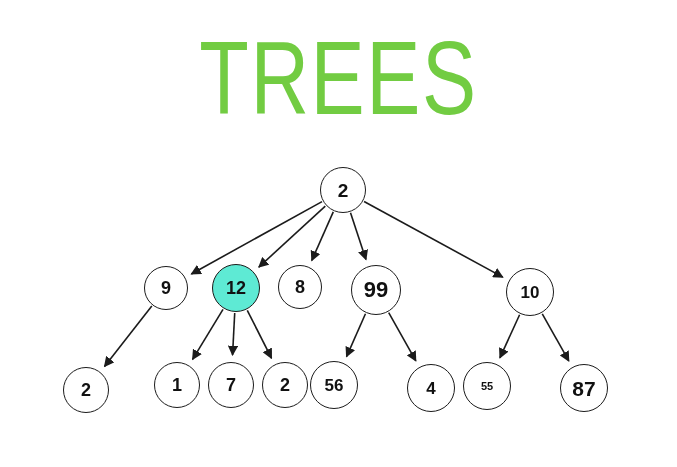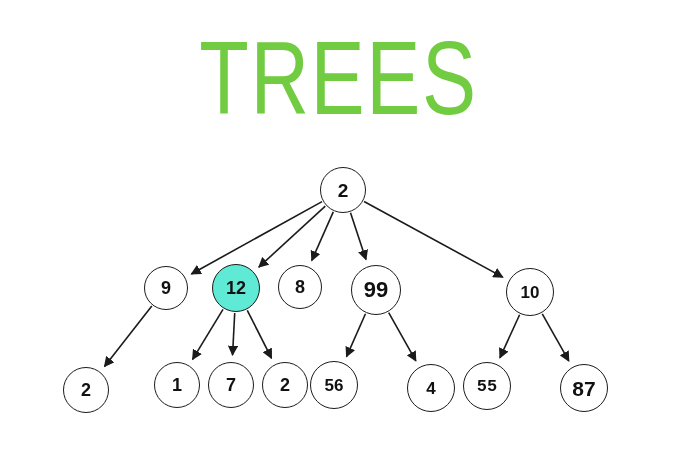--- a/index.html
+++ b/index.html
@@ -120,21 +120,21 @@
       </div>
       <div class="node" style="left: 262px; top: 362px; width: 46px; height: 46px; font-size: 18px; border-color: rgb(27, 27, 27); background: rgb(255, 255, 255); color: rgb(17, 17, 17);">
         <span class="node-label">2</span>
       </div>
       <div class="node" style="left: 310px; top: 361px; width: 48px; height: 48px; font-size: 17px; border-color: rgb(27, 27, 27); background: rgb(255, 255, 255); color: rgb(17, 17, 17);">
         <span class="node-label">56</span>
       </div>
       <div class="node" style="left: 407px; top: 364px; width: 48px; height: 48px; font-size: 17px; border-color: rgb(27, 27, 27); background: rgb(255, 255, 255); color: rgb(17, 17, 17);">
         <span class="node-label">4</span>
       </div>
-      <div class="node" style="left: 463px; top: 362px; width: 48px; height: 48px; font-size: 17px; border-color: rgb(27, 27, 27); background: rgb(255, 255, 255); color: rgb(17, 17, 17); font-family: Liberation Mono, monospace;">
+      <div class="node" style="left: 463px; top: 362px; width: 48px; height: 48px; font-size: 11px; border-color: rgb(27, 27, 27); background: rgb(255, 255, 255); color: rgb(17, 17, 17);">
         <span class="node-label">55</span>
       </div>
       <div class="node" style="left: 560px; top: 364px; width: 48px; height: 48px; font-size: 21px; border-color: rgb(27, 27, 27); background: rgb(255, 255, 255); color: rgb(17, 17, 17);">
         <span class="node-label">87</span>
       </div>
     </div>
 
 </div>
 
 </body></html>

